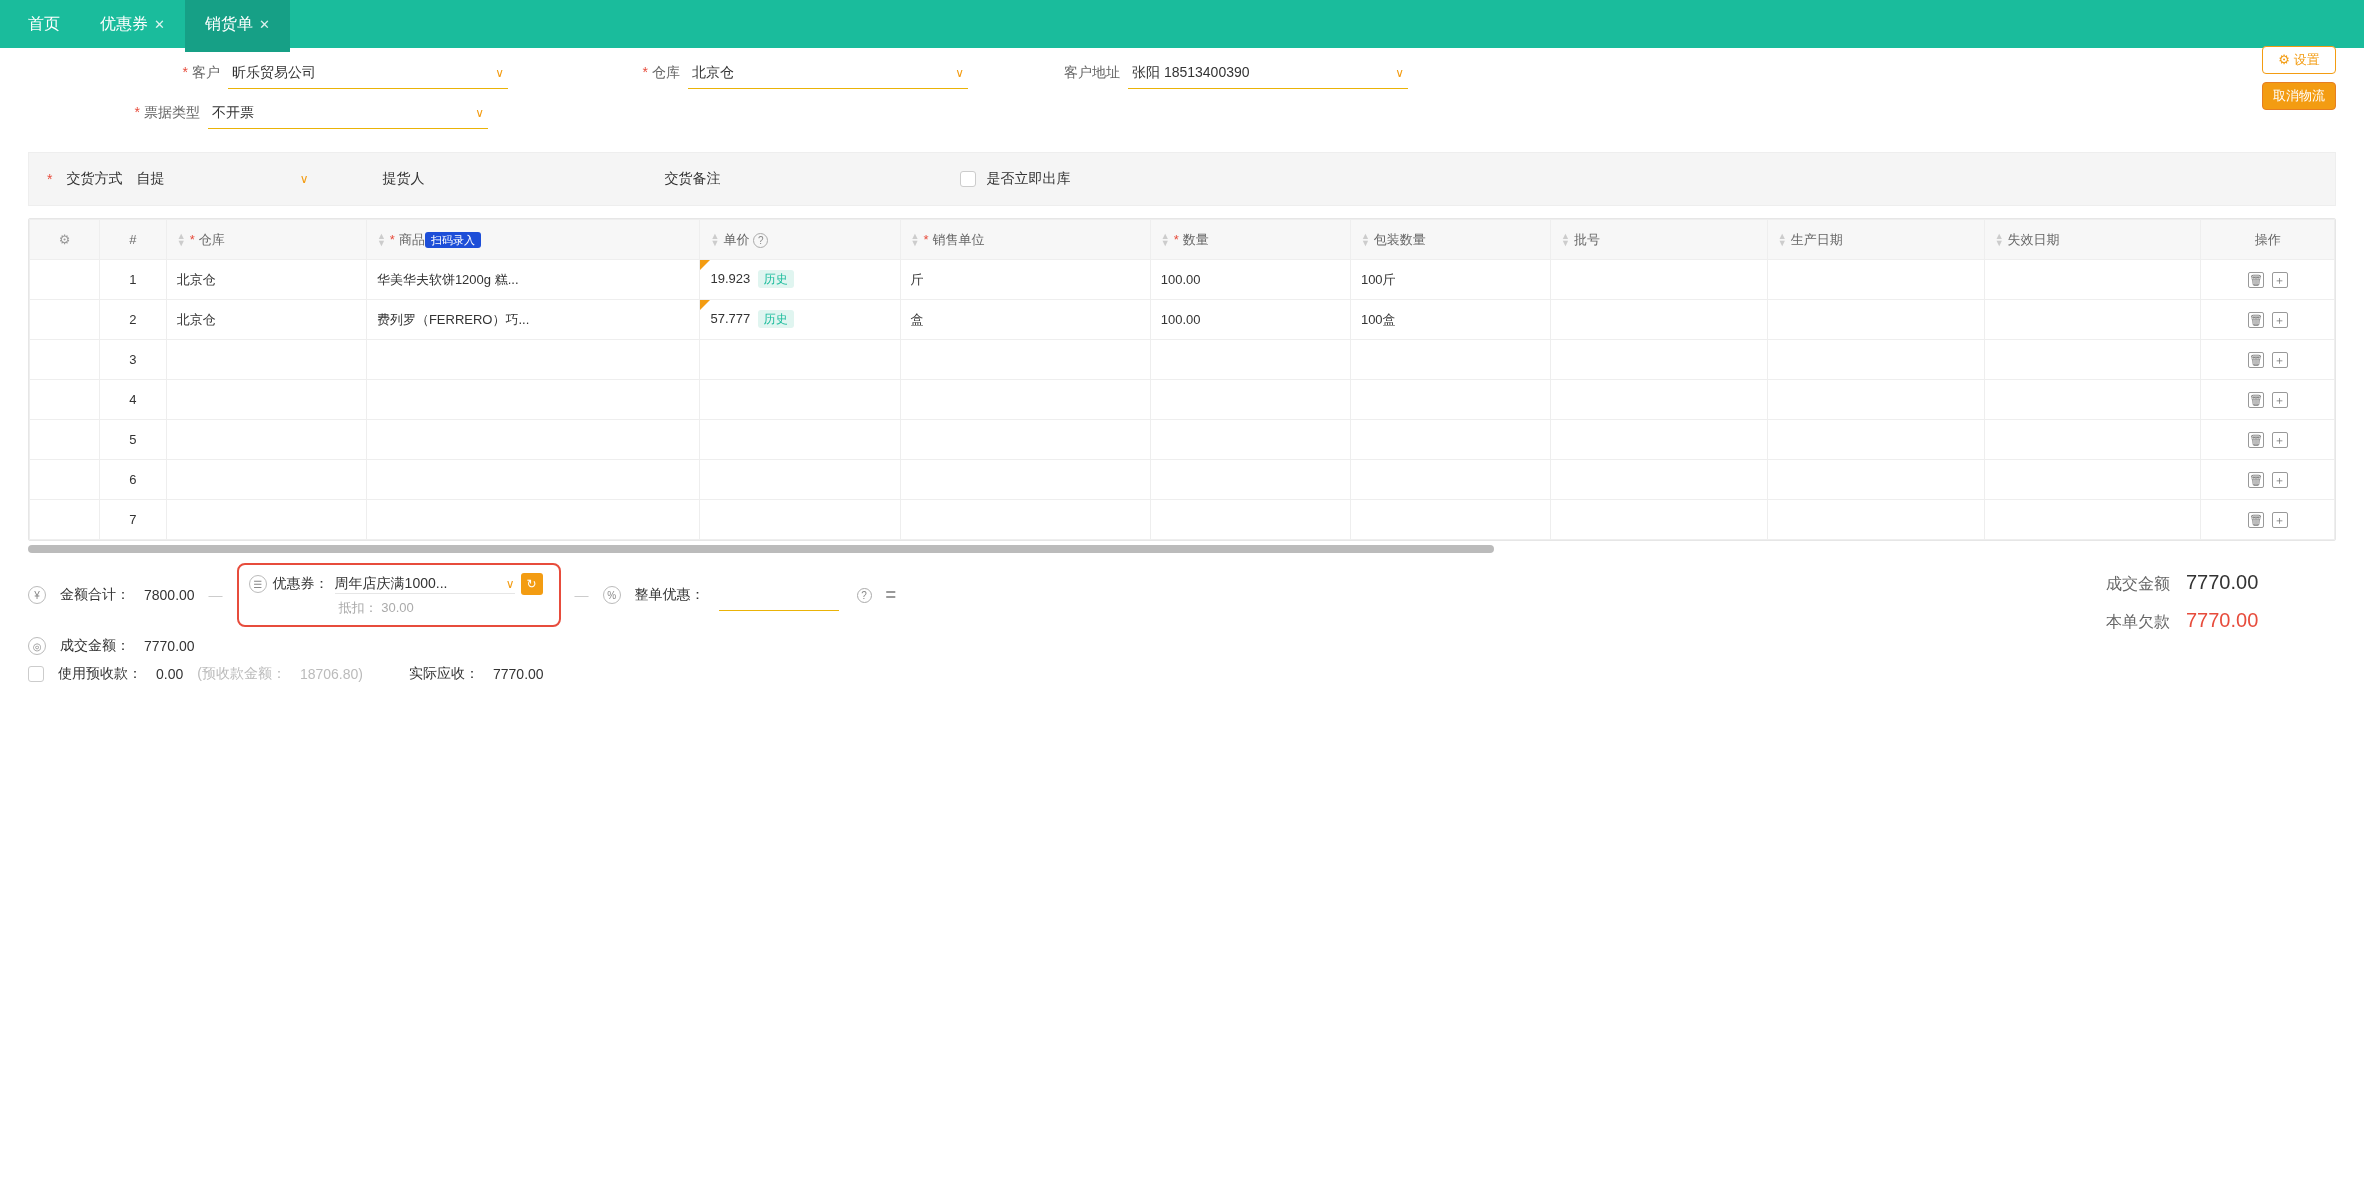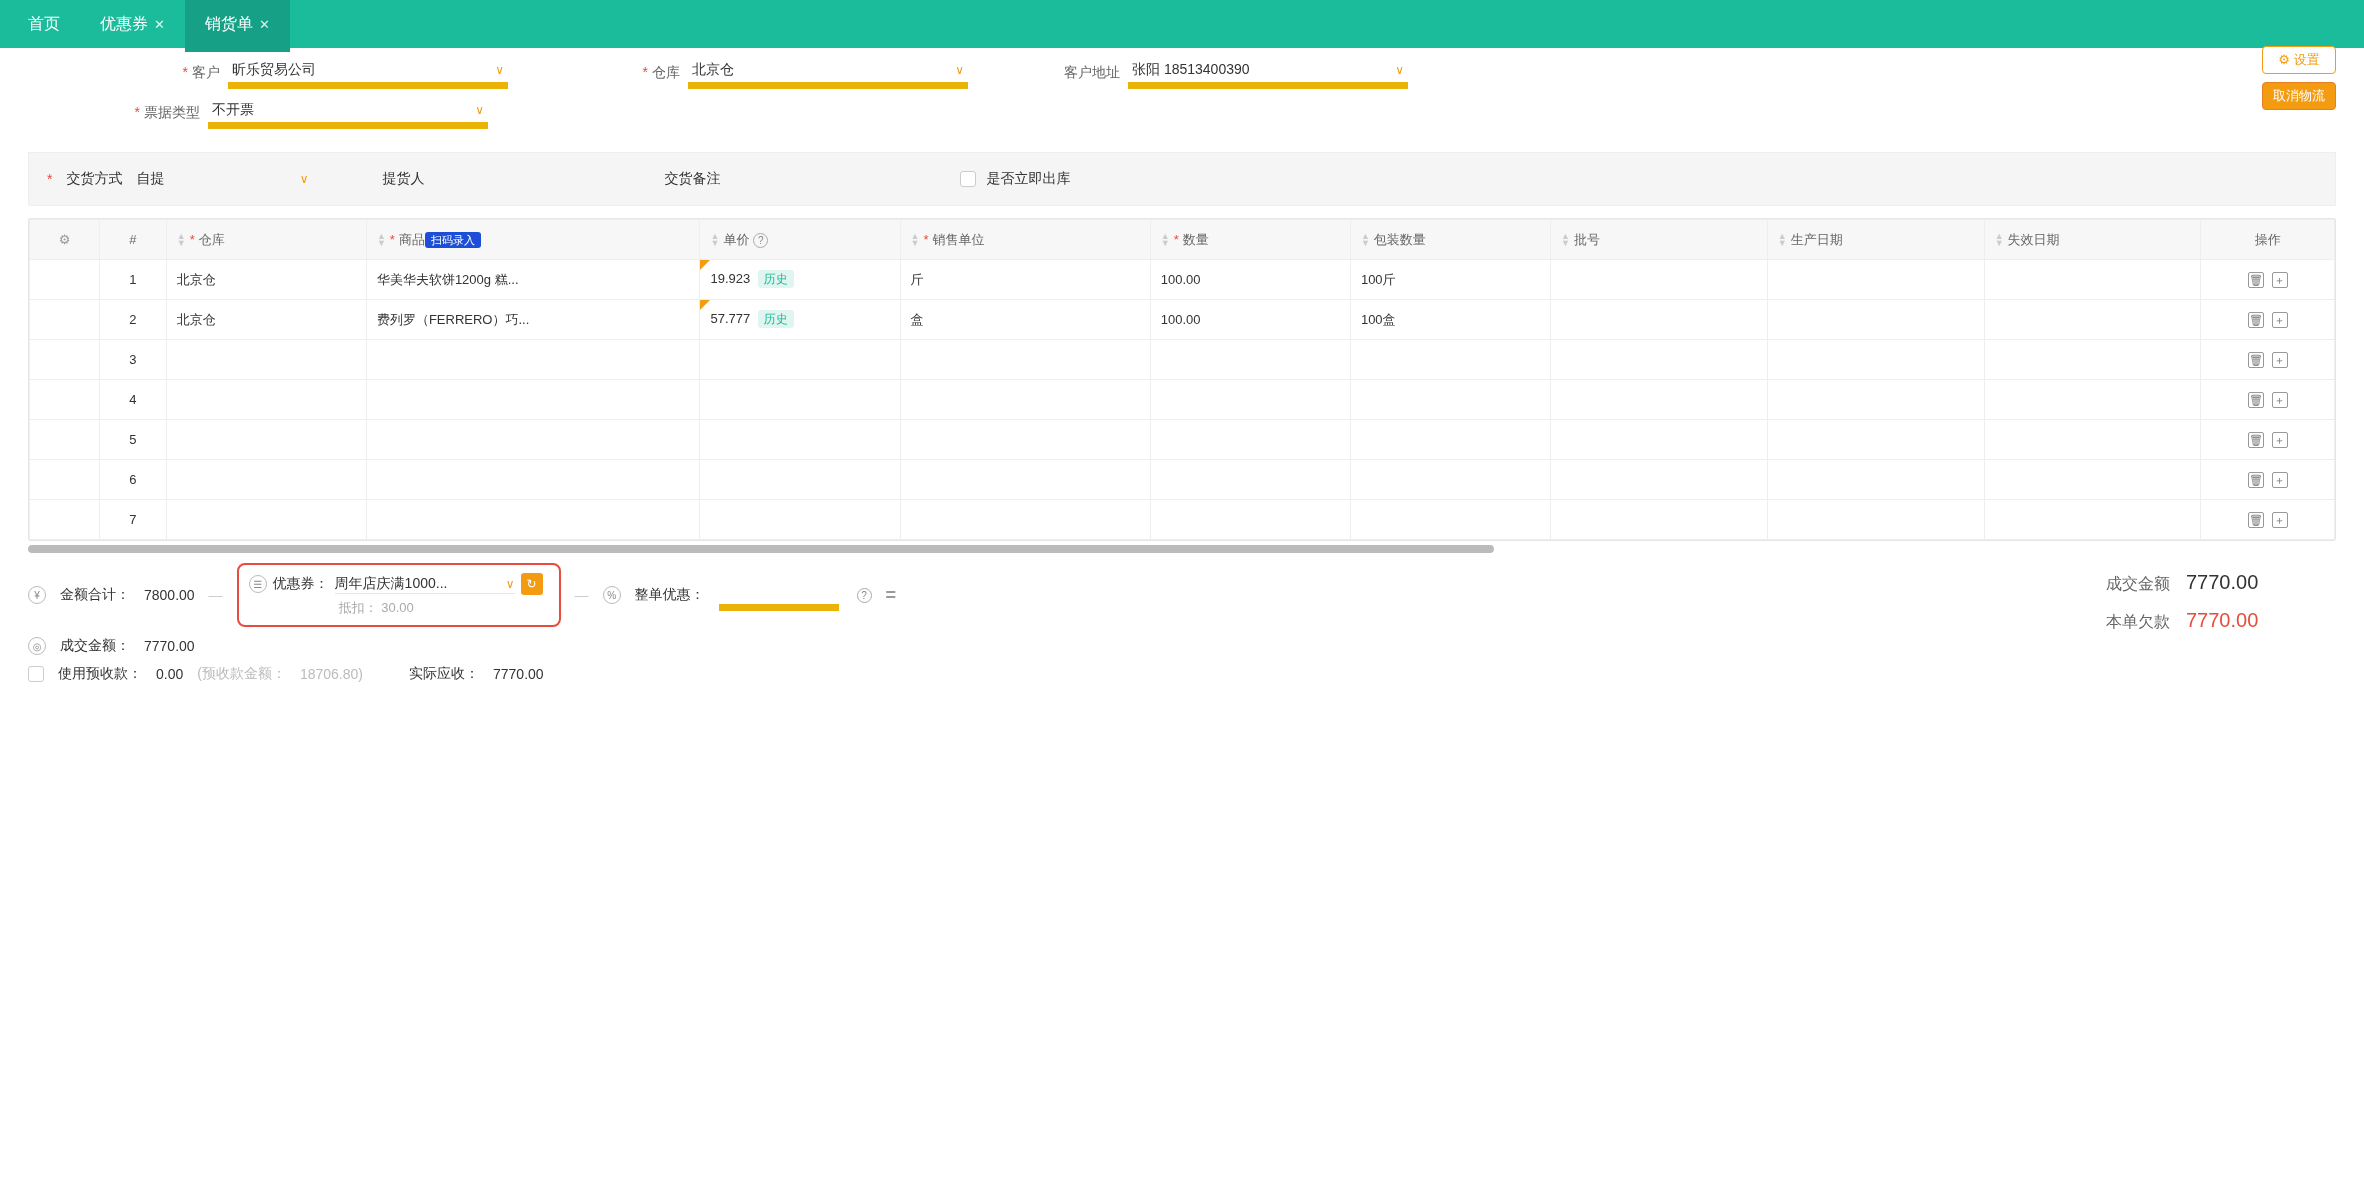--- a/index.html
+++ b/index.html
@@ -10,21 +10,21 @@
 .tab { padding: 0 20px; height: 56px; display: flex; align-items: center; color: #fff; font-size: 16px; cursor: pointer; gap: 6px; }
 .tab.active { background: #16a086; }
 .tab-close { font-size: 13px; opacity: .85; }
 
 
 .form-area { padding: 8px 28px 14px; }
 .form-row { display: flex; align-items: center; min-height: 34px; gap: 0; }
 .field { display: flex; align-items: center; position: relative; justify-content: flex-end; }
 .field-label { color: #666; font-size: 14px; padding-right: 8px; min-width: 88px; text-align: right; }
 .req { color: #e74c3c; margin-right: 4px; }
-.field-value { border-bottom: 7px solid #eab308; min-width: 260px; height: 32px; display: flex; align-items: center; padding: 0 4px; font-size: 14px; color: #333; }
+.field-value { border-bottom: 1px solid #eab308; min-width: 260px; height: 32px; display: flex; align-items: center; padding: 0 4px; font-size: 14px; color: #333; }
 .field-value.wide { min-width: 280px; }
 .dropdown-caret { color: #f39c12; font-size: 12px; margin-left: auto; padding-left: 20px; }
 .calendar-ico { color: #f39c12; font-size: 16px; margin-left: auto; }
 .red-text { color: #e74c3c; }
 .badge-red { background: #e74c3c; color: #fff; font-size: 12px; padding: 2px 6px; border-radius: 2px; margin-right: 8px; }
 .btn-orange { background: #f39c12; color: #fff; border: 1px solid #e67e22; border-radius: 4px; padding: 4px 10px; font-size: 13px; cursor: pointer; }
 .btn-outline-orange { border: 1px solid #f39c12; color: #f39c12; background: #fff; border-radius: 4px; padding: 4px 10px; font-size: 13px; cursor: pointer; }
 .btn-stack { position: absolute; right: 28px; top: 46px; display: flex; flex-direction: column; gap: 8px; z-index: 5;}
 
 

